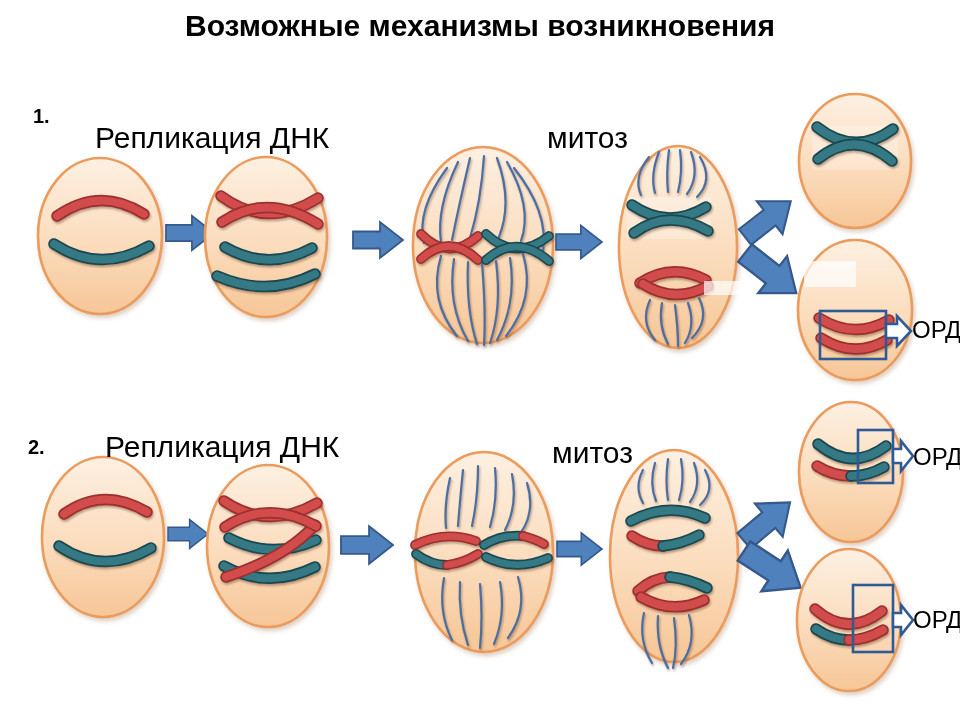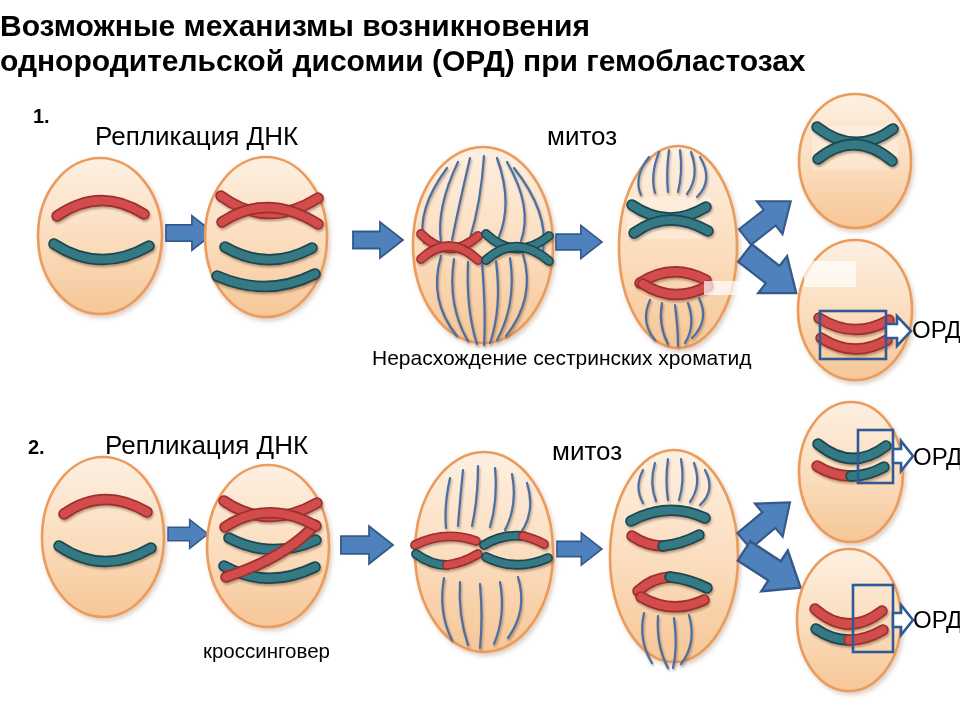--- a/index.html
+++ b/index.html
@@ -3,24 +3,24 @@
 <meta charset="utf-8">
 <style>
   html,body{margin:0;padding:0;}
   body{
     width:960px;height:720px;position:relative;overflow:hidden;
     background:#ffffff;color:#000;
     font-family:"Liberation Sans", sans-serif;
   }
   .lbl{position:absolute;white-space:nowrap;}
   #title{
-    position:absolute;top:8px;left:0;width:960px;text-align:left;
+    position:absolute;top:8px;left:0;width:960px;text-align:center;
     font-weight:bold;font-size:30px;line-height:35px;letter-spacing:0px;
   }
-  .step-label{font-size:26px;}
+  .step-label{font-size:30px;}
   .num-label{font-size:20px;font-weight:bold;}
   .caption{font-size:21px;line-height:27px;}
   .caption2{font-size:20.5px;line-height:29px;}
   .ord-label{font-size:24px;line-height:24px;}
   #diagram{position:absolute;left:0;top:0;}
 
   .cell{
     fill:url(#cellGrad);
     stroke:#eb9b5c;stroke-width:2.6px;
     filter:drop-shadow(2px 3px 2px rgba(150,100,60,0.30));
@@ -39,21 +39,20 @@
   .whitepatch{fill:#ffffff;opacity:0.70;}
   .barrow{fill:#4f81bd;stroke:#36598c;stroke-width:1.8px;}
   .callout-rect{fill:none;stroke:#2e5a96;stroke-width:2.6px;}
   .callout-arrow{fill:#ffffff;stroke:#2e5a96;stroke-width:2.6px;}
 </style>
 </head>
 <body>
 
 <div id="title">
   <div>Возможные механизмы возникновения</div>
-  <div>однородительской дисомии (ОРД) при гемобластозах</div>
 </div>
 
 <svg id="diagram" width="960" height="720" viewBox="0 0 960 720">
   <defs>
     <linearGradient id="cellGrad" x1="0" y1="0" x2="0" y2="1">
       <stop offset="0" stop-color="#fdf0e2"></stop>
       <stop offset="0.55" stop-color="#fbdcbc"></stop>
       <stop offset="1" stop-color="#f6c697"></stop>
     </linearGradient>
     <path id="blockArrow" d="M0,-8.5 L27,-8.5 L27,-18 L50,0 L27,18 L27,8.5 L0,8.5 Z"></path>
@@ -297,24 +296,22 @@
     </g>
     <rect class="callout-rect" x="853" y="585" width="40" height="67"></rect>
     <path class="callout-arrow" d="M893,613 L901,613 L901,605 L913,620 L901,635 L901,627 L893,627 Z"></path>
   </g>
 </svg>
 
 <div class="lbl num-label" style="left:33px;top:105px;">1.</div>
 <div class="lbl step-label" style="left:95px;top:121px;">Репликация ДНК</div>
 <div class="lbl step-label" style="left:547px;top:121px;">митоз</div>
 <div class="lbl caption" style="left:372px;top:344px;">
-  <div>Нерасхождение сестринских хроматид</div>
 </div>
 <div class="lbl ord-label" style="left:912px;top:318px;">ОРД</div>
 
 <div class="lbl num-label" style="left:28px;top:436px;">2.</div>
 <div class="lbl step-label" style="left:105px;top:430px;">Репликация ДНК</div>
 <div class="lbl step-label" style="left:552px;top:436px;">митоз</div>
 <div class="lbl caption2" style="left:203px;top:636px;">
-  <div>кроссинговер</div>
 </div>
 <div class="lbl ord-label" style="left:913px;top:445px;">ОРД</div>
 <div class="lbl ord-label" style="left:913px;top:608px;">ОРД</div>
 
 </body></html>

